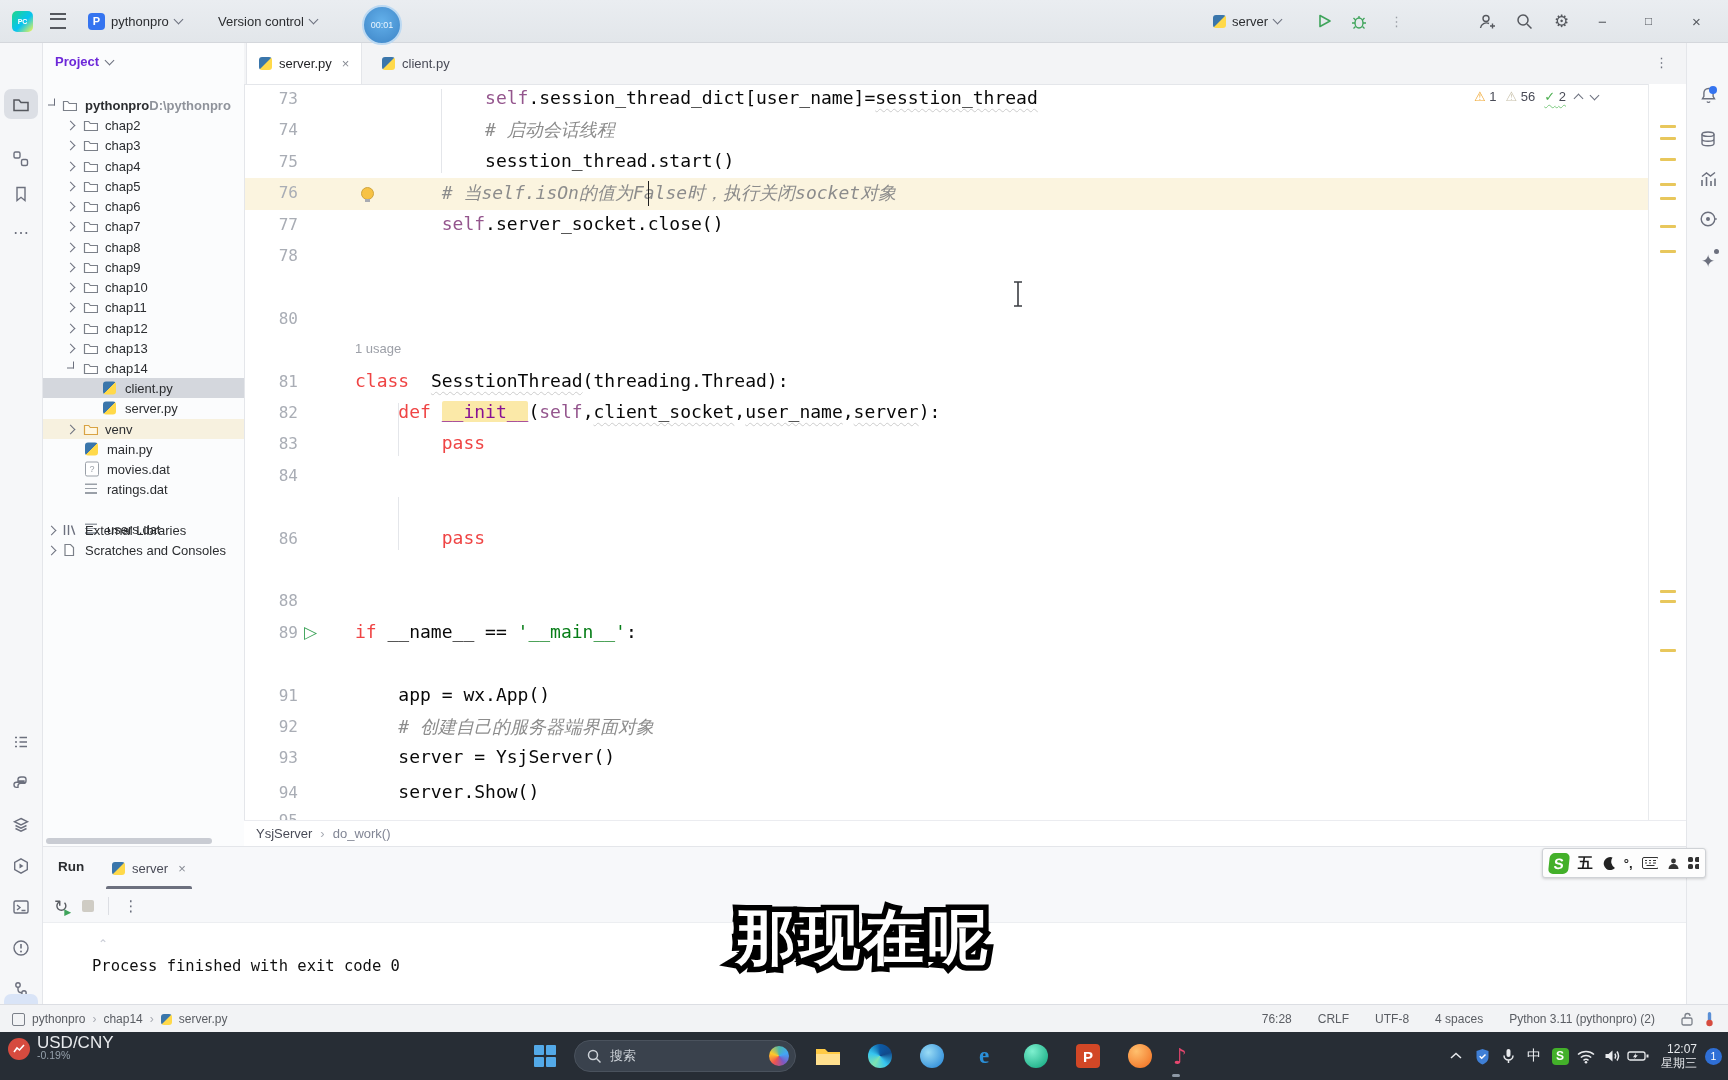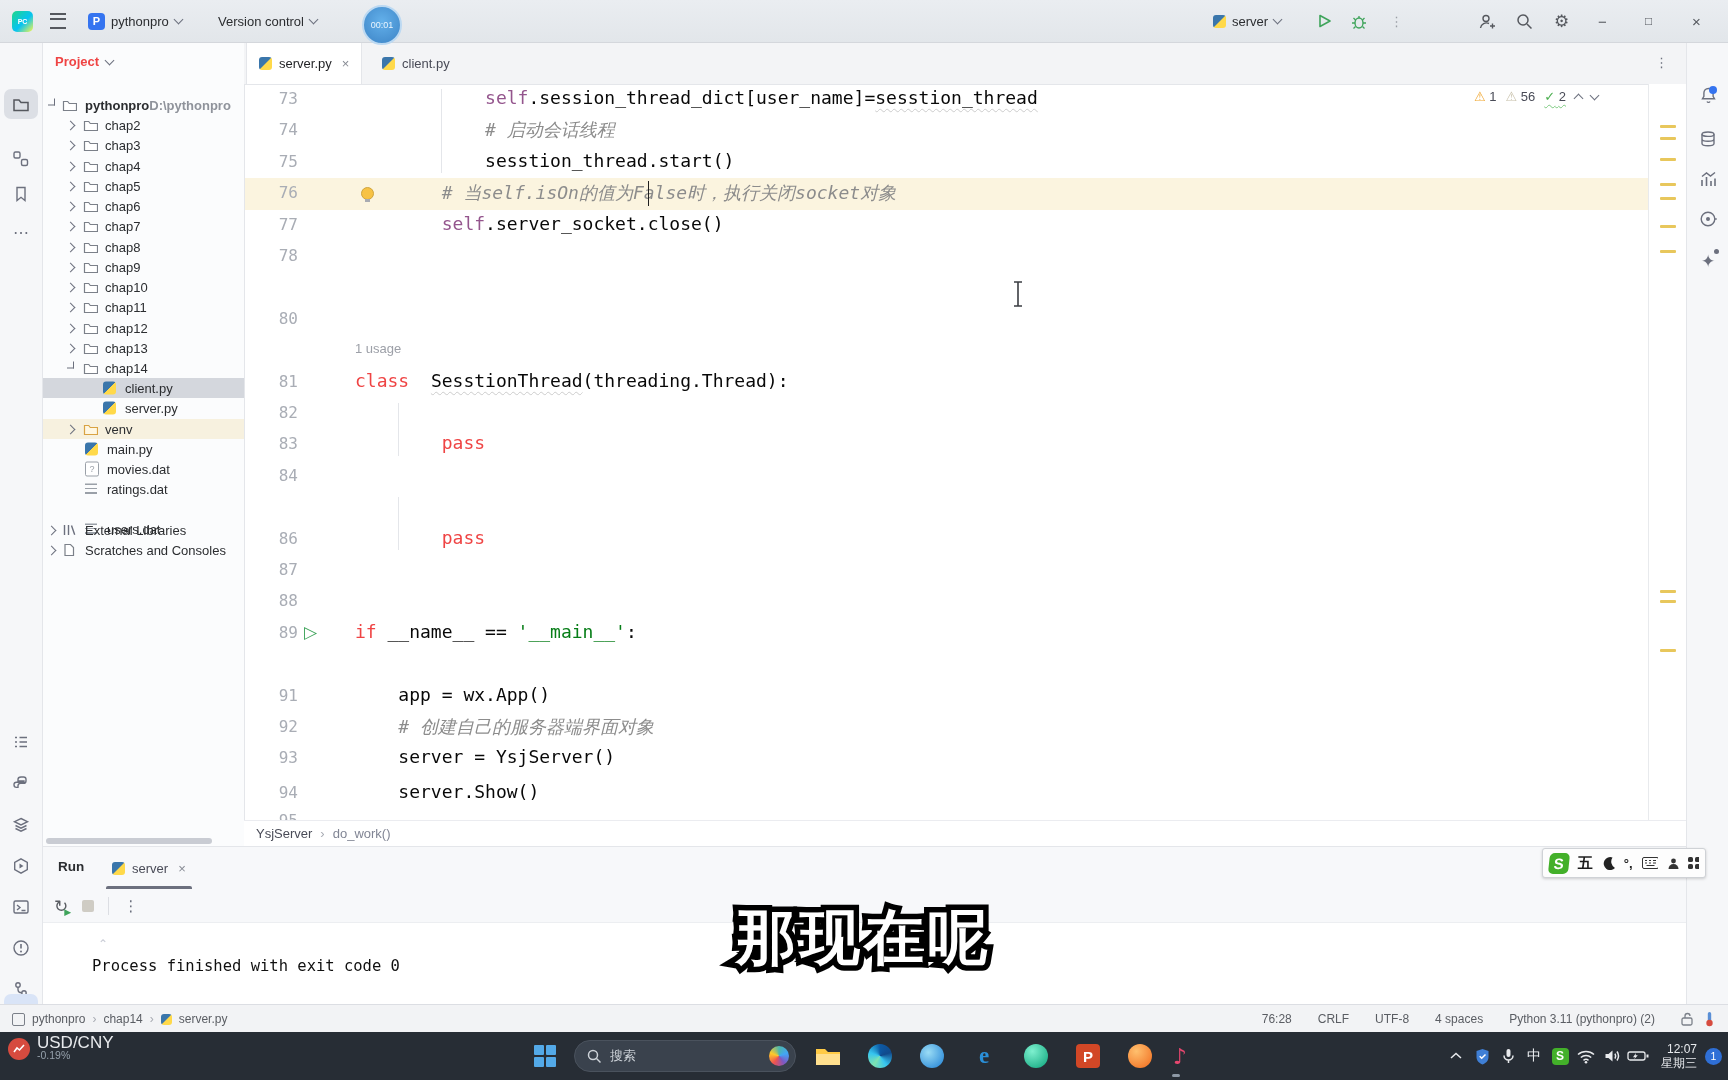--- a/index.html
+++ b/index.html
@@ -25,21 +25,21 @@
   .ipy{display:inline-block;width:13px;height:13px;border-radius:3px;
     background:linear-gradient(135deg,#3a76ab 49%,#ffd94a 51%);}
   .gearwrap{position:relative;}
   
   .stripeL{position:absolute;left:0;top:42px;width:42px;height:962px;background:#f6f7f9;border-right:1px solid #e4e6ea;z-index:4;}
   .sic{position:absolute;left:4px;width:34px;height:30px;display:flex;align-items:center;justify-content:center;border-radius:7px;}
   .sic.active{background:#dcdfe5;}
   .sic.run-active{background:#d9e4f7;}
   
   .project{position:absolute;left:42px;top:42px;width:202px;height:804px;background:#fbfcfd;border-right:1px solid #e4e6ea;overflow:hidden;z-index:3;}
-  .pheader{position:absolute;left:13px;top:12px;font-weight:bold;font-size:13px;color:#ef4444;display:flex;gap:7px;align-items:center;}
+  .pheader{position:absolute;left:13px;top:12px;font-weight:bold;font-size:13px;color:#6d28d9;display:flex;gap:7px;align-items:center;}
   .tree{position:absolute;left:0;top:32px;width:202px;height:760px;}
   .trow{position:absolute;left:0;width:202px;height:20px;font-size:13px;color:#2b2d30;white-space:nowrap;}
   .trow span{position:absolute;top:50%;transform:translateY(-50%);}
   .trow .sel{position:absolute;left:0;top:0;width:202px;height:20px;background:#d4d7dd;}
   .trow .hlv{position:absolute;left:0;top:0;width:202px;height:20px;background:#f7f1df;}
   .tpath{color:#8f939b;}
   .fq{display:inline-block;width:12px;height:13px;border:1px solid #9aa0a8;border-radius:2px;color:#9aa0a8;
     font-size:9px;line-height:12px;text-align:center;background:#fff;}
   .ftxt{display:inline-block;width:12px;height:11px;background:repeating-linear-gradient(#9aa0a8 0 1.5px,transparent 1.5px 4.5px);}
   .hscroll{position:absolute;left:4px;top:796px;width:166px;height:6px;border-radius:3px;background:#c9ccd3;}
@@ -528,34 +528,32 @@
       </div>
       <div class="erow" style="top: 251.2px;">
         <span class="inlay">1 usage</span>
       </div>
       <div class="erow" style="top: 282.6px;">
         <span class="lnum">81</span>
         <span class="ecode" style="left:111px;"><span class="tk-k">class</span><span class="">  </span><span class="w">SesstionThread</span><span class="">(threading.Thread):</span></span>
       </div>
       <div class="erow" style="top: 314px;">
         <span class="lnum">82</span>
+        <span class="ecode" style="left:154.36px;"><span class="tk-k">def</span><span class=""> </span><span class="tk-hl">__init__</span><span class="">(</span><span class="tk-s">self</span><span class="">,</span><span class="w">client_socket</span><span class="">,</span><span class="w">user_name</span><span class="">,</span><span class="w">server</span><span class="">):</span></span>
       </div>
       <div class="erow" style="top: 345.4px;">
         <span class="lnum">83</span>
         <span class="ecode" style="left:197.72px;"><span class="tk-k">pass</span></span>
       </div>
       <div class="erow" style="top: 376.8px;">
         <span class="lnum">84</span>
       </div>
       <div class="erow" style="top: 439.6px;">
         <span class="lnum">86</span>
         <span class="ecode" style="left:197.72px;"><span class="tk-k">pass</span></span>
-      </div>
-      <div class="erow" style="top: 471px;">
-        <span class="lnum">87</span>
       </div>
       <div class="erow" style="top: 502.4px;">
         <span class="lnum">88</span>
       </div>
       <div class="erow" style="top: 533.8px;">
         <span class="lnum">89</span>
         <span class="grun">▷</span>
         <span class="ecode" style="left:111px;"><span class="tk-k">if</span><span class=""> __name__ == </span><span class="tk-str">'__main__'</span><span class="">:</span></span>
       </div>
       <div class="erow" style="top: 596.6px;">

